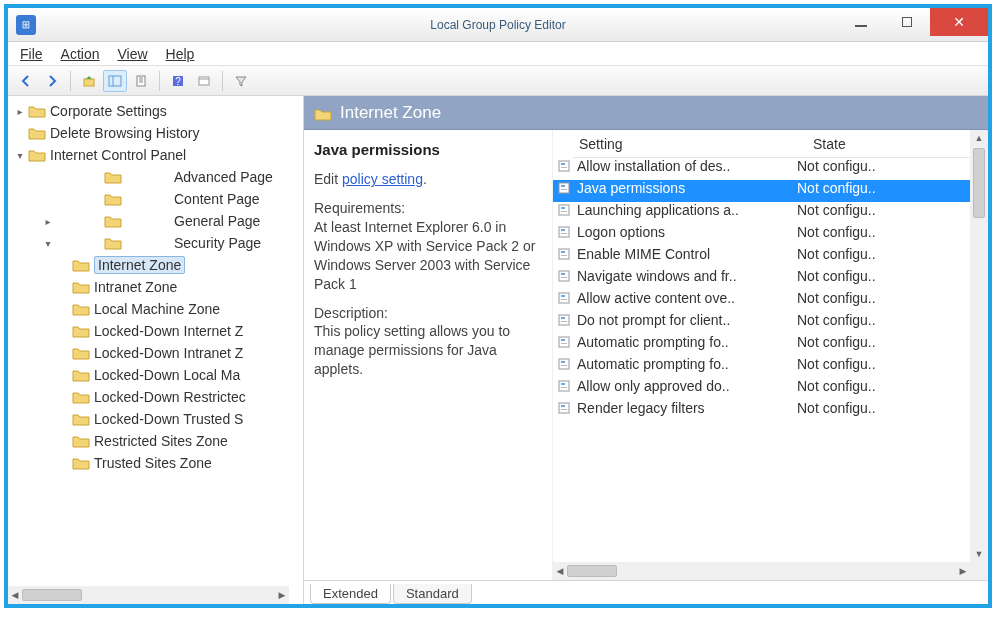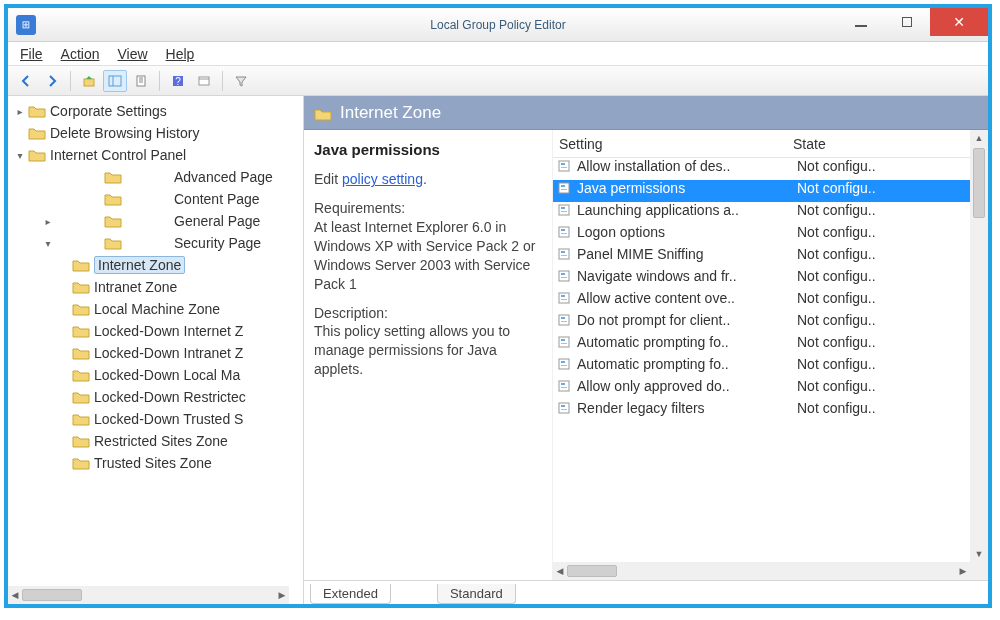--- a/index.html
+++ b/index.html
@@ -54,21 +54,21 @@
   .right-pane { flex:1; display:flex; flex-direction:column; background:#fff; position:relative; }
   .zone-header { height:34px; background:#92a4c3; display:flex; align-items:center; padding:0 10px; color:#fff; font-size:17px; gap:8px; border-bottom:1px solid #7d90b0; }
   .zone-header .fld { width:18px; height:14px; }
 
   .right-body { flex:1; display:flex; overflow:hidden; }
   .desc { width:248px; padding:10px 10px 4px 10px; font-size:14px; color:#444; line-height:1.35; overflow:hidden; }
   .desc .dtitle { font-weight:bold; margin-bottom:10px; font-size:15px; color:#222; }
   .desc .link { color:#2a5fd1; text-decoration:underline; }
   .desc p { margin:0 0 10px 0; }
 
-  .settings { flex:1; position:relative; border-left:1px solid #f0f0f0; }
+  .settings { flex:1; position:relative; border-left:1px solid #f0f0f0;padding-left:20px; }
   .shead { height:28px; display:flex; align-items:center; border-bottom:1px solid #e6e6e6; font-size:14px; color:#333; }
   .shead .c1 { width:240px; padding-left:6px; }
   .shead .c2 { flex:1; }
   .srows { position:absolute; top:28px; left:0; right:18px; bottom:18px; overflow:hidden; }
   .srow { height:22px; display:flex; font-size:14px; }
   .srow .sic { width:18px; height:16px; margin:0 4px 0 2px; display:flex; align-items:center; justify-content:center; }
   .srow .sic svg{ width:14px; height:14px; }
   .srow .sn { width:220px; overflow:hidden; white-space:nowrap; }
   .srow .st { flex:1; white-space:nowrap; overflow:hidden; }
   .srow.sel { background:#1e90ff; color:#fff; }
@@ -77,21 +77,21 @@
   .vscroll .au, .vscroll .ad { height:16px; width:16px; display:flex; align-items:center; justify-content:center; font-size:9px; color:#666; }
   .vscroll .au{position:absolute; top:0;}
   .vscroll .ad{position:absolute; bottom:0;}
   .hscroll2 { position:absolute; bottom:0; left:0; right:18px; height:18px; background:#f0f0f0; display:flex; align-items:center; }
   .hscroll2 .al,.hscroll2 .ar{width:14px;height:14px;display:flex;align-items:center;justify-content:center;font-size:9px;color:#666;}
   .hscroll2 .thumb{ height:12px; width:50px; background:#d0d0d0;border:1px solid #bcbcbc;border-radius:2px; margin-left:0; }
   .hscroll2 .al{position:absolute;left:0;}
   .hscroll2 .ar{position:absolute;right:0;}
   .sq { position:absolute; right:0; bottom:0; width:18px; height:18px; background:#f0f0f0; }
 
-  .tabs { height:24px; border-top:1px solid #d6d6d6; background:#fff; display:flex; align-items:flex-end; padding-left:6px;gap:44px; }
+  .tabs { height:24px; border-top:1px solid #d6d6d6; background:#fff; display:flex; align-items:flex-end; padding-left:6px; }
   .tab { padding:2px 12px; font-size:13px; color:#444; border:1px solid #ccc; border-top:none; background:#f6f6f6; border-radius:0 0 4px 4px; margin-right:2px; }
   .tab.active { background:#fff; font-weight:500; }
 
   .lbl { font-size:14px; }
 </style>
 </head>
 <body>
 
 <div class="outer">
   <div class="win-frame">
@@ -382,21 +382,21 @@
                   <span class="st">Not configu..</span>
                 </div>
                 <div class="srow">
                   <span class="sic">
                     <svg viewBox="0 0 14 14">
                       <rect x="2" y="2" width="10" height="10" fill="#fff" stroke="#999"></rect>
                       <rect x="4" y="4" width="4" height="2" fill="#6aa9e8"></rect>
                       <rect x="4" y="8" width="6" height="1" fill="#bbb"></rect>
                     </svg>
                   </span>
-                  <span class="sn">Panel MIME Sniffing</span>
+                  <span class="sn">Enable MIME Control</span>
                   <span class="st">Not configu..</span>
                 </div>
                 <div class="srow">
                   <span class="sic">
                     <svg viewBox="0 0 14 14">
                       <rect x="2" y="2" width="10" height="10" fill="#fff" stroke="#999"></rect>
                       <rect x="4" y="4" width="4" height="2" fill="#6aa9e8"></rect>
                       <rect x="4" y="8" width="6" height="1" fill="#bbb"></rect>
                     </svg>
                   </span>

